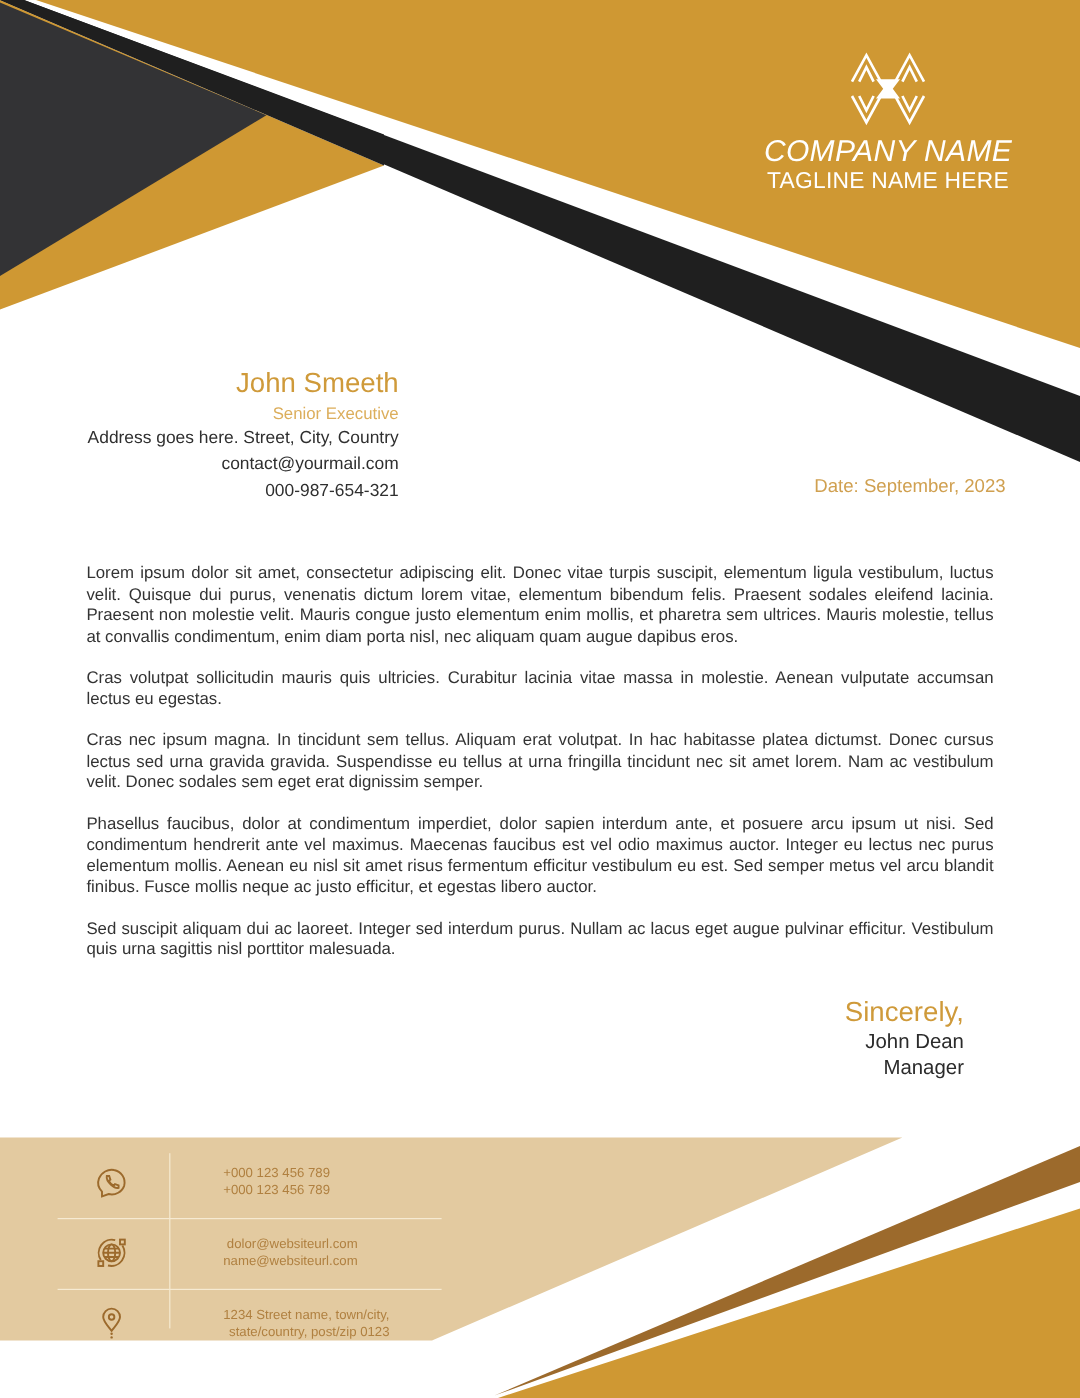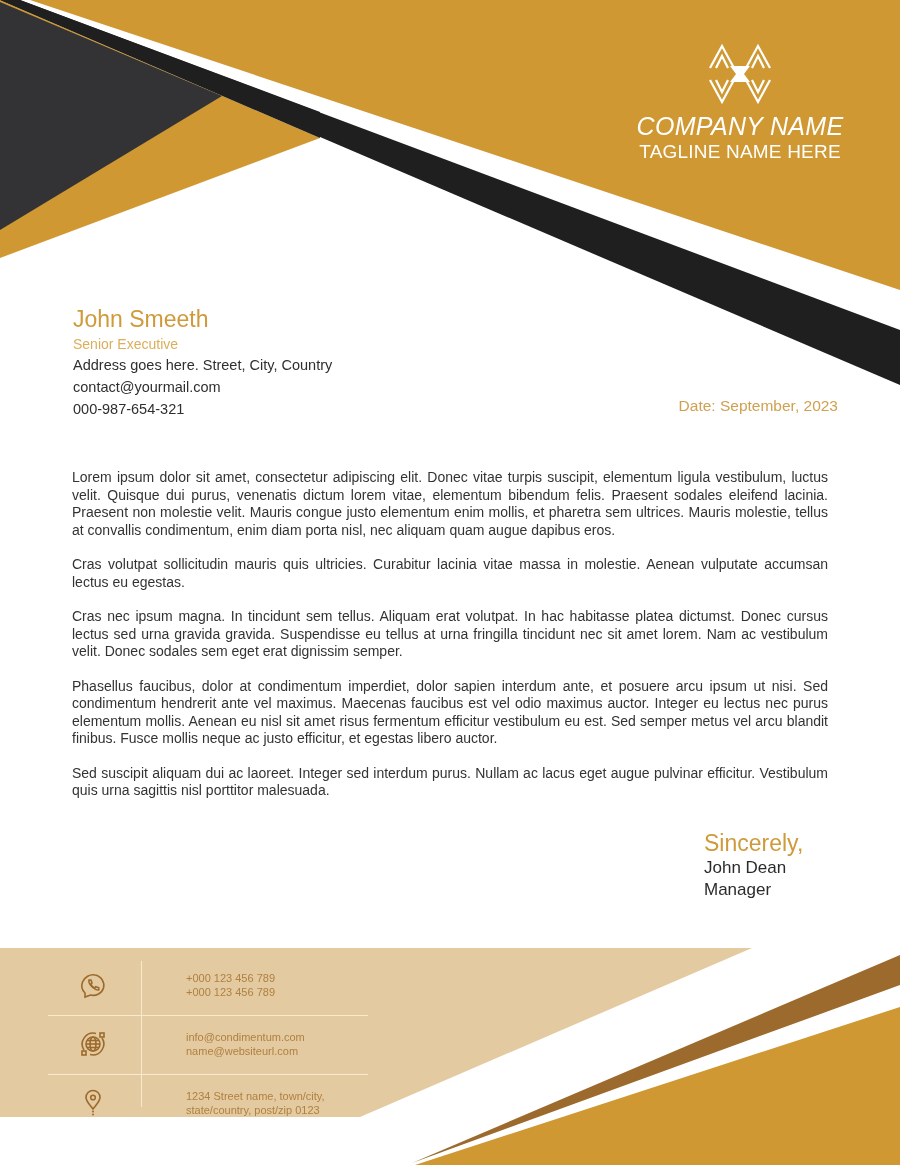--- a/index.html
+++ b/index.html
@@ -1,18 +1,18 @@
 <!DOCTYPE html>
 <html><head>
 <meta charset="utf-8">
 <style>
   html, body { margin: 0; padding: 0; background: #ffffff; }
   body { width: 900px; height: 1165px; position: relative; overflow: hidden; font-family: "Liberation Sans", sans-serif; }
   .bg-svg { position: absolute; left: 0; top: 0; width: 900px; height: 1165px; z-index: 0; }
-  .layer { position: absolute; z-index: 1; }
+  .layer { position: absolute; z-index: 1; text-align: right; }
 
   .logo-block { left: 610px; top: 40px; width: 260px; text-align: center; color: #ffffff; }
   .logo-mark { width: 64px; height: 68px; margin: 0 auto 4px auto; display: block; }
   .company-name { font-size: 25px; letter-spacing: 0.3px; line-height: 28px; font-style: italic; }
   .tagline { font-size: 19px; line-height: 24px; letter-spacing: 0.2px; }
 
   .sender { left: 73px; top: 304px; }
   .sender-name { font-size: 23px; color: #cf9a3a; line-height: 30px; }
   .sender-title { font-size: 14px; color: #dcae5c; line-height: 20px; margin-top: 0; }
   .sender-line { font-size: 14.5px; color: #2f2f2f; line-height: 22px; }
@@ -127,21 +127,21 @@
           <line x1="8" y1="10.5" x2="20" y2="10.5"></line>
           <line x1="8" y1="17.5" x2="20" y2="17.5"></line>
           <path d="M5,20 A11,11 0 0 1 17,3.4"></path>
           <path d="M23,8 A11,11 0 0 1 11,24.6"></path>
           <rect x="21" y="3" width="4" height="4"></rect>
           <rect x="3" y="21" width="4" height="4"></rect>
         </g>
       </svg>
     </div>
     <div class="footer-text">
-      <div>info@condimentum.com</div>
+      <div>dolor@websiteurl.com</div>
       <div>name@websiteurl.com</div>
     </div>
     <div class="footer-divider"></div>
   </div>
 
   <div class="footer-row">
     <div class="footer-icon">
       <svg viewBox="0 0 28 28" xmlns="http://www.w3.org/2000/svg">
         <g fill="none" stroke="#9c6a2c" stroke-width="1.6">
           <path d="M14,20 C10,15 7,12 7,8.5 A7,7 0 0 1 21,8.5 C21,12 18,15 14,20 Z"></path>

